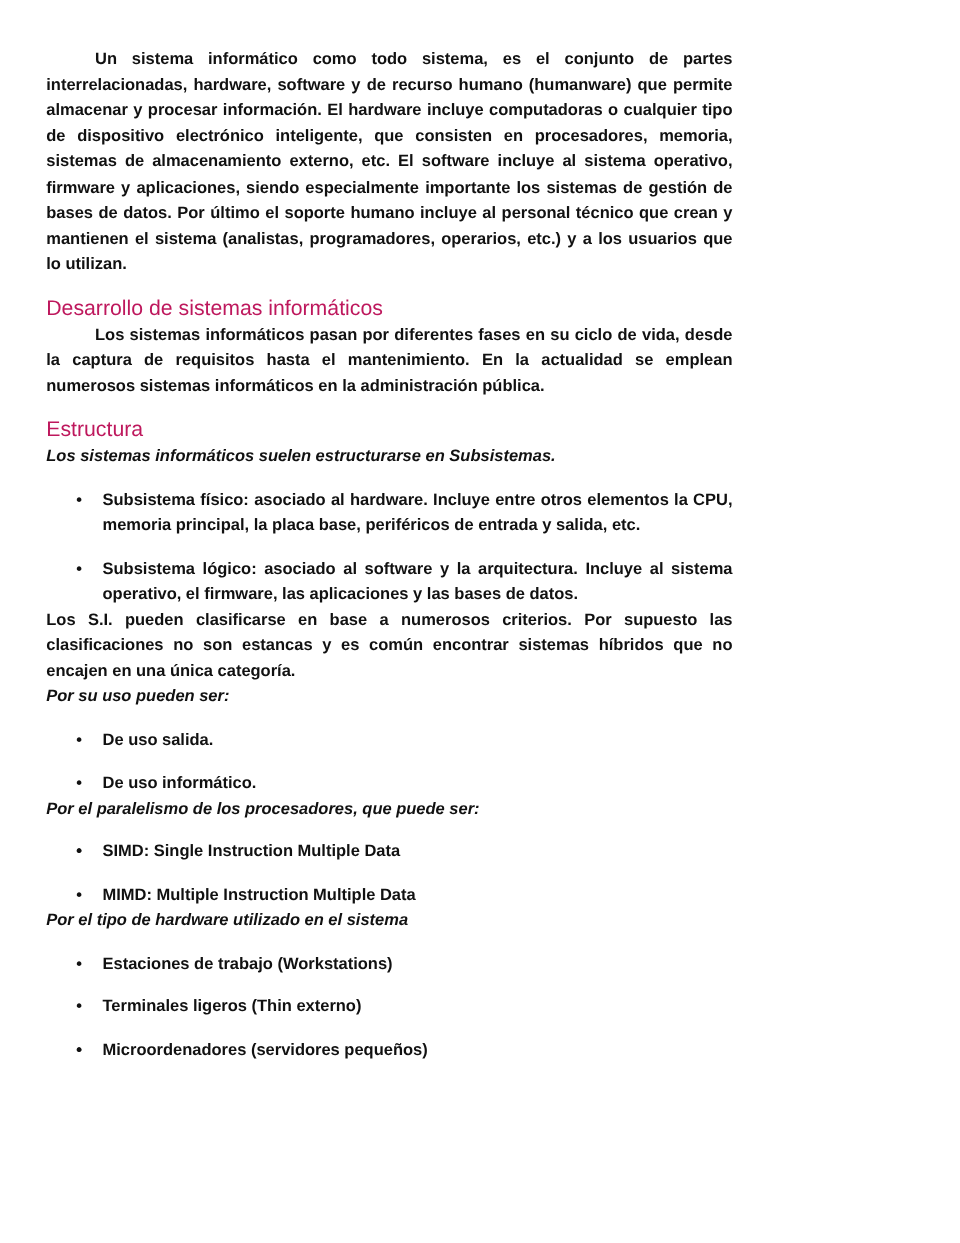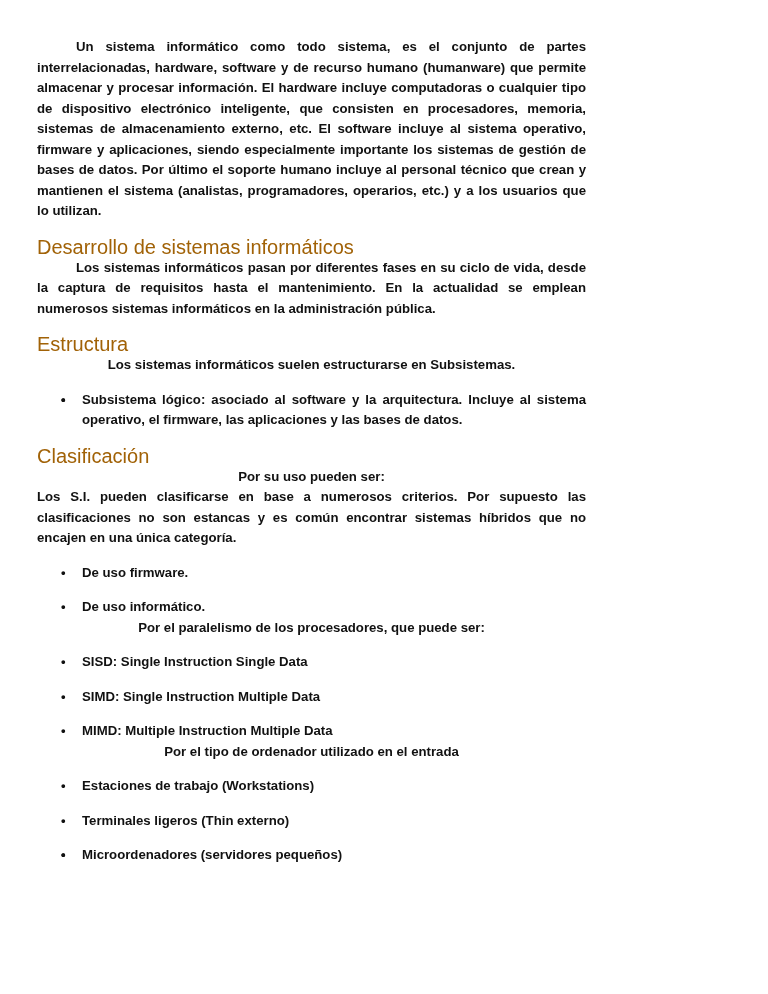--- a/index.html
+++ b/index.html
@@ -15,27 +15,27 @@
       width: 623px;
     }
     p.body {
       margin: 0;
       font-size: 13.2px;
       font-weight: bold;
       line-height: 20.5px;
       text-align: justify;
     }
     p.indent { text-indent: 39px; }
-    p.plain { text-align: center; }
+    p.plain { text-align: left; font-style: italic; }
     h2 {
       margin: 0;
       font-weight: normal;
-      font-size: 20px;
+      font-size: 17px;
       line-height: 22px;
-      color: #a16207;
+      color: #be185d;
     }
     .gap-h-before { margin-top: 14px; }
     .gap-h-after { margin-top: 13px; }
     ul {
       margin: 0; padding: 0; list-style: none;
     }
     li {
       position: relative;
       padding-left: 45px;
       font-size: 13.2px;
@@ -58,41 +58,40 @@
 <div class="page">
 
   <p class="body indent">Un sistema informático como todo sistema, es el conjunto de partes interrelacionadas, hardware, software y de recurso humano (humanware) que permite almacenar y procesar información. El hardware incluye computadoras o cualquier tipo de dispositivo electrónico inteligente, que consisten en procesadores, memoria, sistemas de almacenamiento externo, etc. El software incluye al sistema operativo, firmware y aplicaciones, siendo especialmente importante los sistemas de gestión de bases de datos. Por último el soporte humano incluye al personal técnico que crean y mantienen el sistema (analistas, programadores, operarios, etc.) y a los usuarios que lo utilizan.</p>
 
   <h2 class="gap-h-before">Desarrollo de sistemas informáticos</h2>
   <p class="body indent gap-h-after">Los sistemas informáticos pasan por diferentes fases en su ciclo de vida, desde la captura de requisitos hasta el mantenimiento. En la actualidad se emplean numerosos sistemas informáticos en la administración pública.</p>
 
   <h2 class="gap-h-before">Estructura</h2>
   <p class="body plain gap-h-after">Los sistemas informáticos suelen estructurarse en Subsistemas.</p>
   <ul class="list-block">
-    <li><span class="bullet">•</span></li>
+    <li><span class="bullet">•</span><span>Subsistema físico: asociado al hardware. Incluye entre otros elementos la CPU, memoria principal, la placa base, periféricos de entrada y salida, etc.</span></li>
     <li><span class="bullet">•</span><span>Subsistema lógico: asociado al software y la arquitectura. Incluye al sistema operativo, el firmware, las aplicaciones y las bases de datos.</span></li>
   </ul>
 
-  <h2 class="gap-h-before">Clasificación</h2>
+  <p class="body gap-h-after">Los S.I. pueden clasificarse en base a numerosos criterios. Por supuesto las clasificaciones no son estancas y es común encontrar sistemas híbridos que no encajen en una única categoría.</p>
+
   <p class="body plain para-after-para">Por su uso pueden ser:</p>
-
-  <p class="body gap-h-after">Los S.I. pueden clasificarse en base a numerosos criterios. Por supuesto las clasificaciones no son estancas y es común encontrar sistemas híbridos que no encajen en una única categoría.</p>
   <ul class="list-block">
-    <li><span class="bullet">•</span><span>De uso firmware.</span></li>
+    <li><span class="bullet">•</span><span>De uso salida.</span></li>
     <li><span class="bullet">•</span><span>De uso informático.</span></li>
   </ul>
 
   <p class="body plain para-after-list">Por el paralelismo de los procesadores, que puede ser:</p>
   <ul class="list-block">
-    <li><span class="bullet">•</span><span>SISD: Single Instruction Single Data</span></li>
+    <li><span class="bullet">•</span></li>
     <li><span class="bullet">•</span><span>SIMD: Single Instruction Multiple Data</span></li>
     <li><span class="bullet">•</span><span>MIMD: Multiple Instruction Multiple Data</span></li>
   </ul>
 
-  <p class="body plain para-after-list">Por el tipo de ordenador utilizado en el entrada</p>
+  <p class="body plain para-after-list">Por el tipo de hardware utilizado en el sistema</p>
   <ul class="list-block">
     <li><span class="bullet">•</span><span>Estaciones de trabajo (Workstations)</span></li>
     <li><span class="bullet">•</span><span>Terminales ligeros (Thin externo)</span></li>
     <li><span class="bullet">•</span></li>
     <li><span class="bullet">•</span><span>Microordenadores (servidores pequeños)</span></li>
   </ul>
 
 </div>
 
 </body></html>

